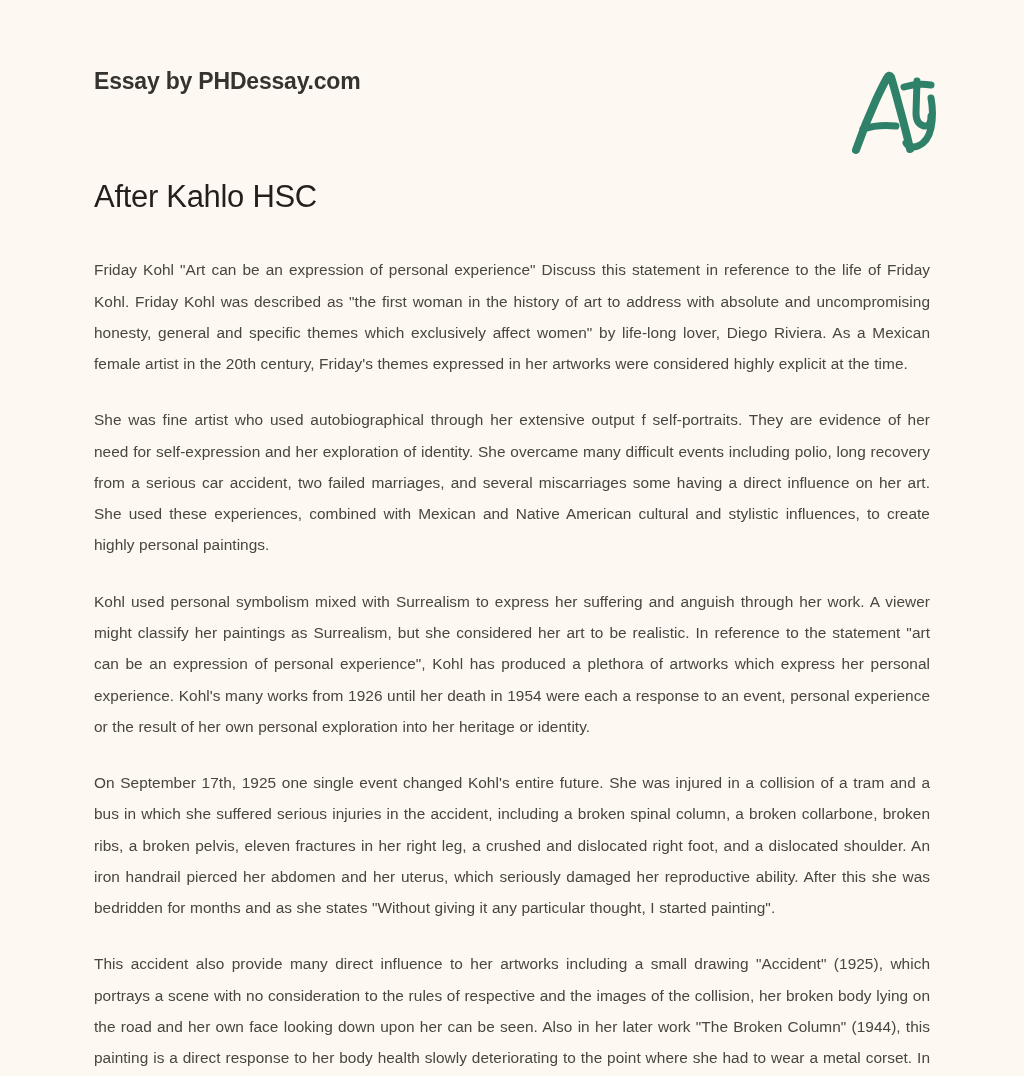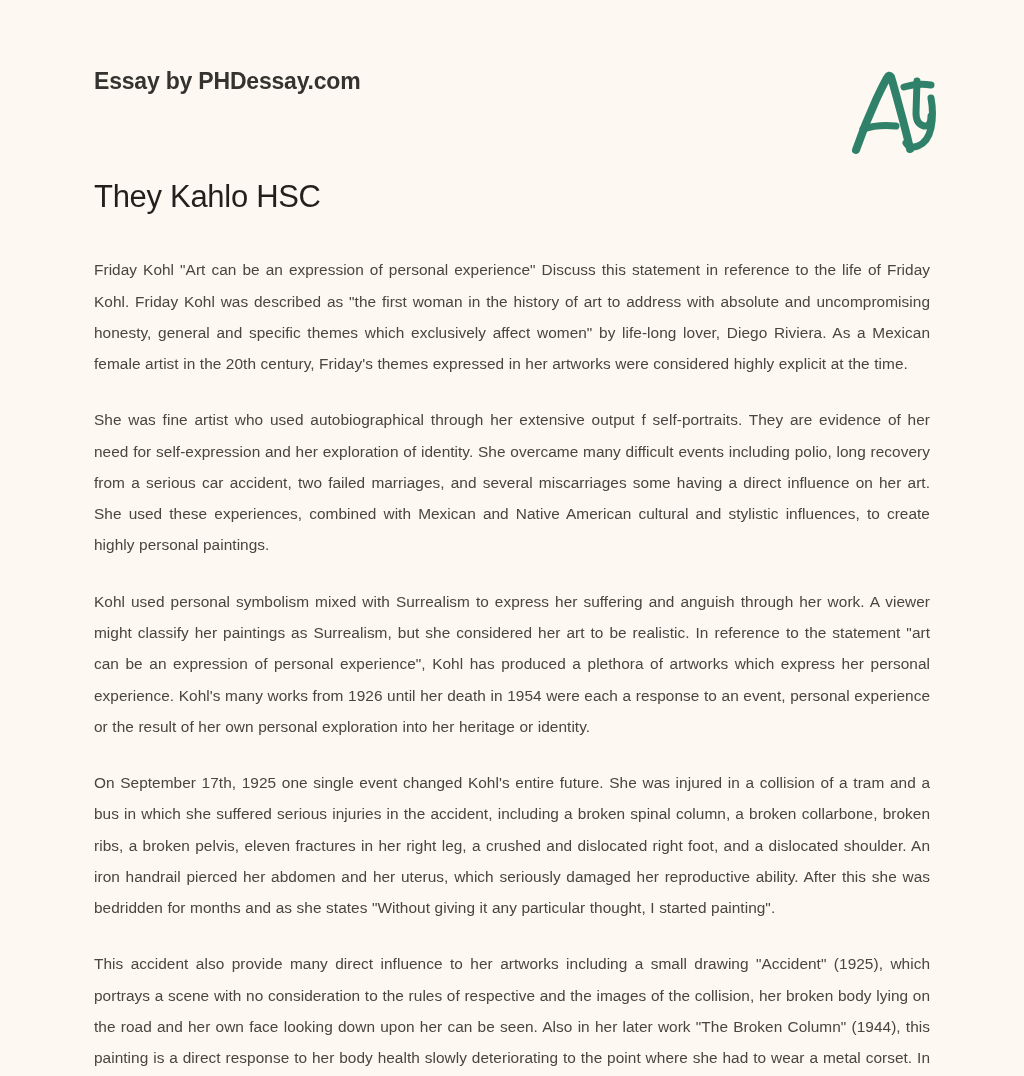--- a/index.html
+++ b/index.html
@@ -107,21 +107,21 @@
       <g fill="none" stroke="#2f8269" stroke-linecap="round" stroke-linejoin="round">
         <path d="M24 100 Q33 74 44 50 Q50 37 55 28 Q57 24 59 27 Q62 37 66 52 Q71 70 75 86 Q77 94 78 99" stroke-width="8"></path>
         <path d="M31 79 Q46 74 64 76" stroke-width="7"></path>
         <path d="M85 31 L84 63 Q84 74 92 76 Q99 77 99 66" stroke-width="7"></path>
         <path d="M72 37 Q85 33 99 35" stroke-width="7"></path>
         <path d="M99 48 Q102 64 99 78 Q96 92 86 96 Q78 99 74 93" stroke-width="7"></path>
       </g>
     </svg>
   </div>
 
-  <h1 class="doc-title">They Kahlo HSC</h1>
+  <h1 class="doc-title">After Kahlo HSC</h1>
 
   <div class="body-copy">
     <p class="para">Friday Kohl "Art can be an expression of personal experience" Discuss this statement in reference to the life of Friday Kohl. Friday Kohl was described as "the first woman in the history of art to address with absolute and uncompromising honesty, general and specific themes which exclusively affect women" by life-long lover, Diego Riviera. As a Mexican female artist in the 20th century, Friday's themes expressed in her artworks were considered highly explicit at the time.</p>
     <p class="para">She was fine artist who used autobiographical through her extensive output f self-portraits. They are evidence of her need for self-expression and her exploration of identity. She overcame many difficult events including polio, long recovery from a serious car accident, two failed marriages, and several miscarriages some having a direct influence on her art. She used these experiences, combined with Mexican and Native American cultural and stylistic influences, to create highly personal paintings.</p>
     <p class="para">Kohl used personal symbolism mixed with Surrealism to express her suffering and anguish through her work. A viewer might classify her paintings as Surrealism, but she considered her art to be realistic. In reference to the statement "art can be an expression of personal experience", Kohl has produced a plethora of artworks which express her personal experience. Kohl's many works from 1926 until her death in 1954 were each a response to an event, personal experience or the result of her own personal exploration into her heritage or identity.</p>
     <p class="para">On September 17th, 1925 one single event changed Kohl's entire future. She was injured in a collision of a tram and a bus in which she suffered serious injuries in the accident, including a broken spinal column, a broken collarbone, broken ribs, a broken pelvis, eleven fractures in her right leg, a crushed and dislocated right foot, and a dislocated shoulder. An iron handrail pierced her abdomen and her uterus, which seriously damaged her reproductive ability. After this she was bedridden for months and as she states "Without giving it any particular thought, I started painting".</p>
     <p class="para">This accident also provide many direct influence to her artworks including a small drawing "Accident" (1925), which portrays a scene with no consideration to the rules of respective and the images of the collision, her broken body lying on the road and her own face looking down upon her can be seen. Also in her later work "The Broken Column" (1944), this painting is a direct response to her body health slowly deteriorating to the point where she had to wear a metal corset. In the painting Friday is the centre image, with an Ionic column broken in several places as a symbol of her spine.</p>
 
   </div>
 

